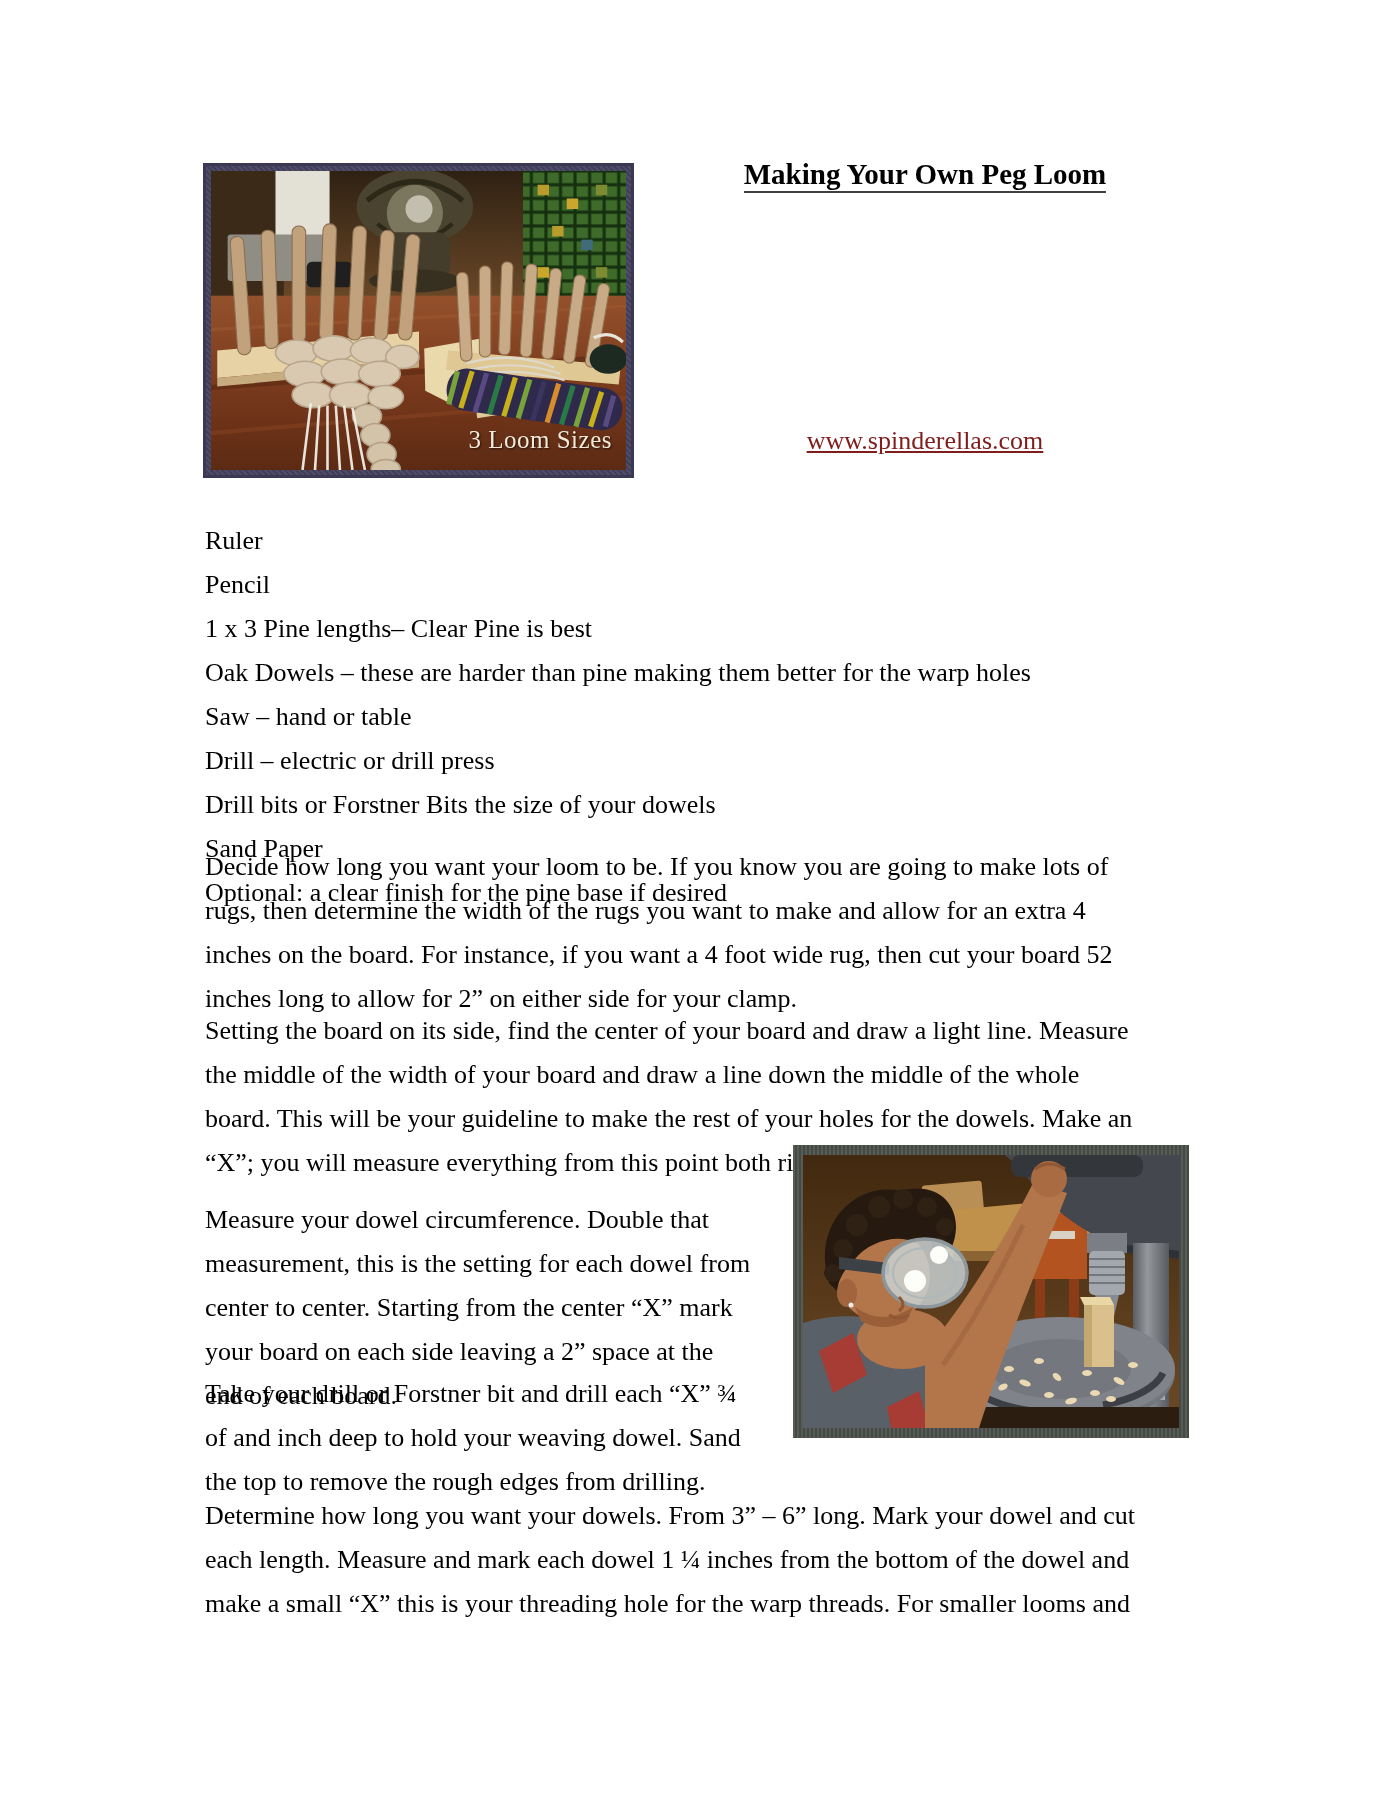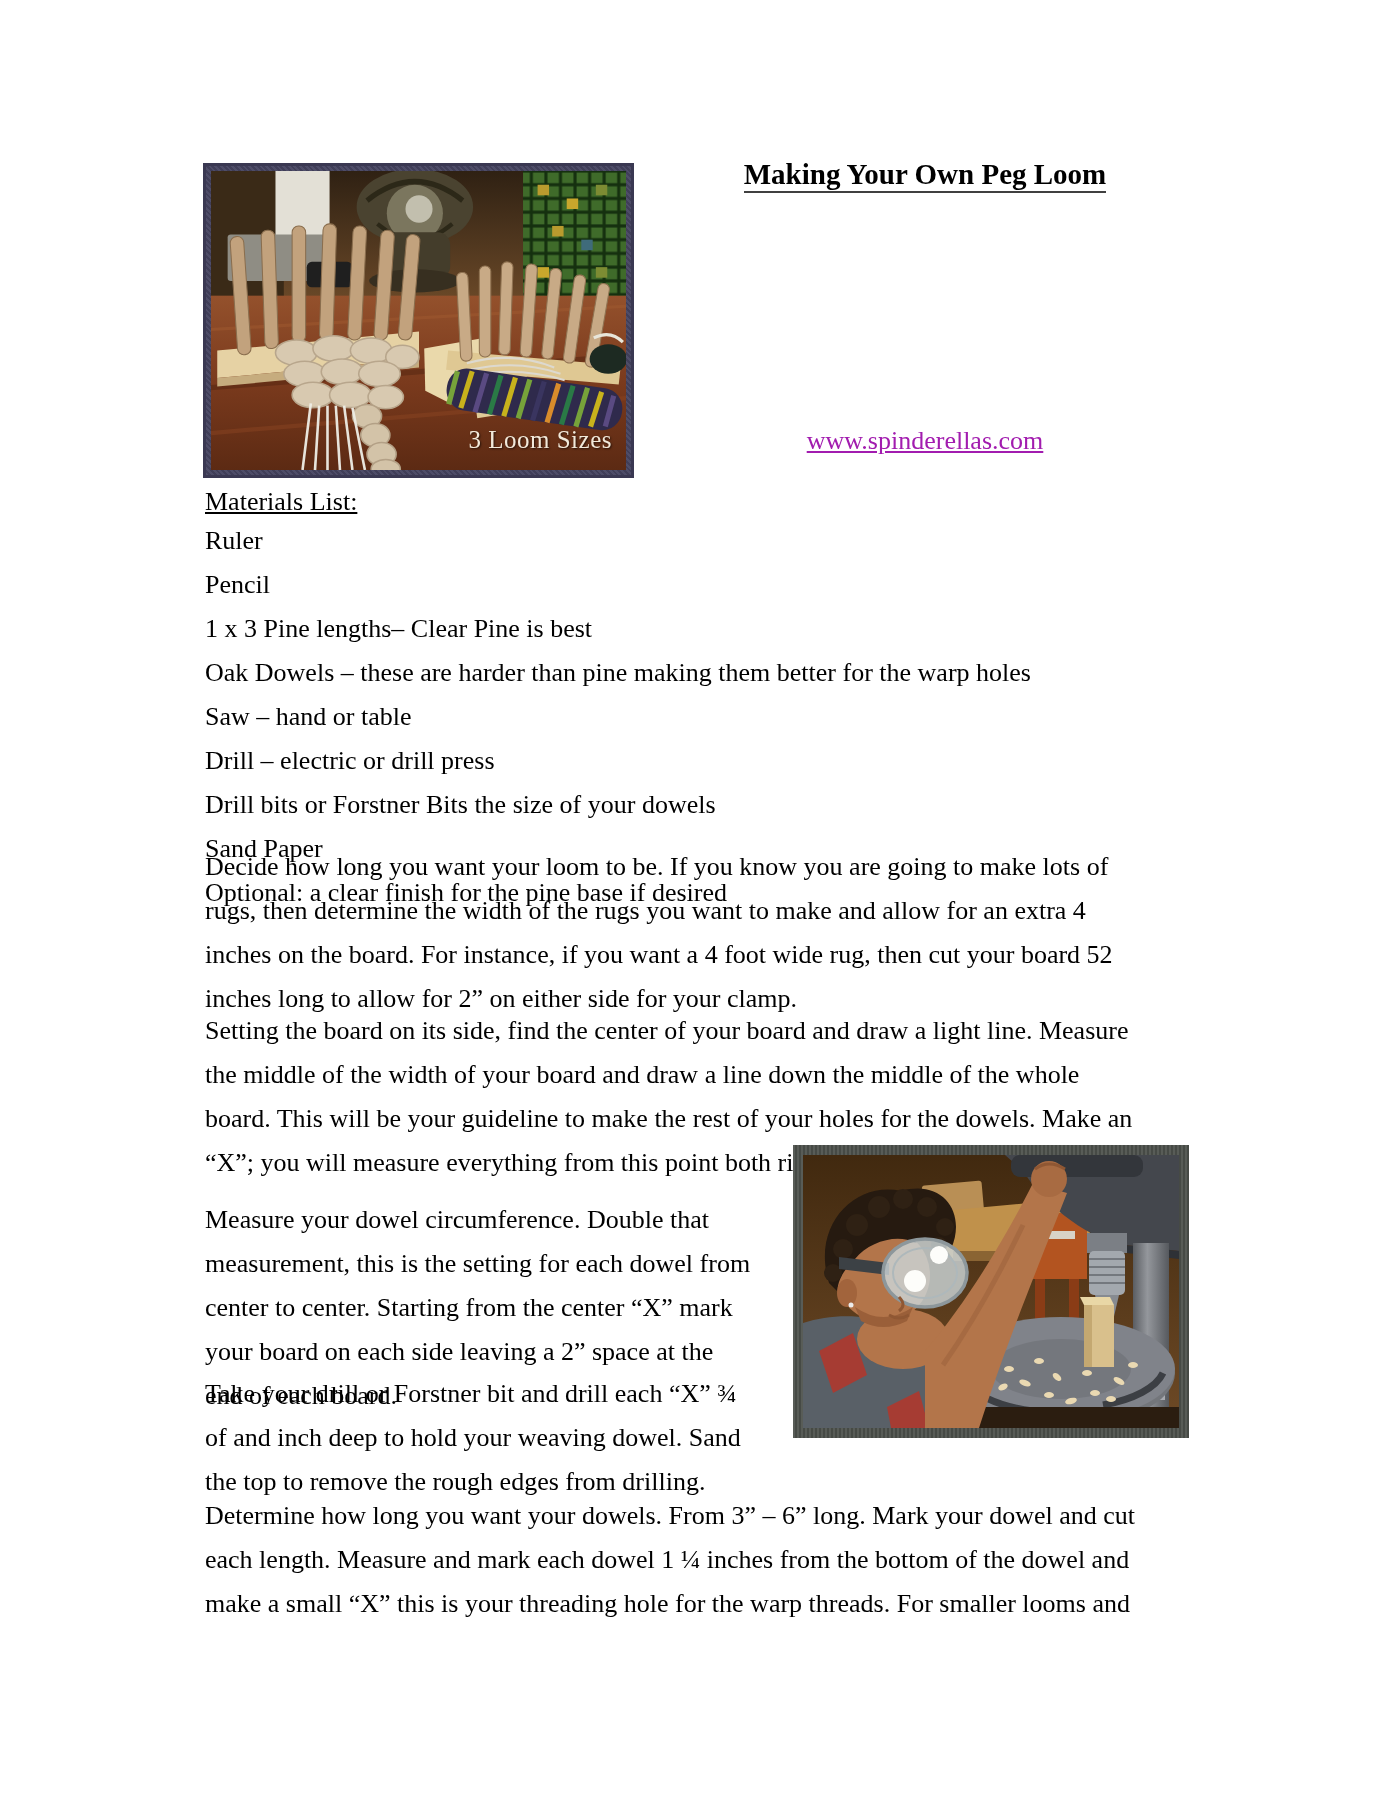--- a/index.html
+++ b/index.html
@@ -51,21 +51,21 @@
     font-size:29px;font-weight:bold;
   }
   .doc-title span{border-bottom:2px solid #404040;padding-bottom:1px;}
   .credits{
     left:640px;top:241px;width:570px;
     text-align:center;
     font-size:26px;line-height:31px;
     white-space:pre-line;
   }
   .site-link-wrap{left:640px;top:426px;width:570px;text-align:center;font-size:26px;}
-  .site-link{color:#a21caf;text-decoration:underline;cursor:pointer;}
+  .site-link{color:#7f1d1d;text-decoration:underline;cursor:pointer;}
   .materials-heading{
     left:205px;top:487px;width:1120px;
     font-size:26px;text-decoration:underline;
   }
   .materials-items{left:205px;top:519px;width:1120px;}
   .para-sizing{left:205px;top:845px;width:1120px;}
   .para-centerline{left:205px;top:1009px;width:1120px;}
   .para-dowel-spacing{left:205px;top:1158px;width:600px;margin-top:40px;}
   .para-drilling{left:205px;top:1372px;width:600px;}
   .para-dowel-length{left:205px;top:1494px;width:1120px;}
@@ -212,21 +212,20 @@
 
   <div class="abs doc-title">
     <span>Making Your Own Peg Loom</span>
   </div>
 
 
   <div class="abs site-link-wrap">
     <a class="site-link" href="#">www.spinderellas.com</a>
   </div>
 
-  <div class="abs materials-heading">Materials List:</div>
   <div class="abs body-text materials-items">Ruler
 Pencil
 1 x 3 Pine lengths– Clear Pine is best
 Oak Dowels – these are harder than pine making them better for the warp holes
 Saw – hand or table
 Drill – electric or drill press
 Drill bits or Forstner Bits the size of your dowels
 Sand Paper
 Optional: a clear finish for the pine base if desired</div>
 

